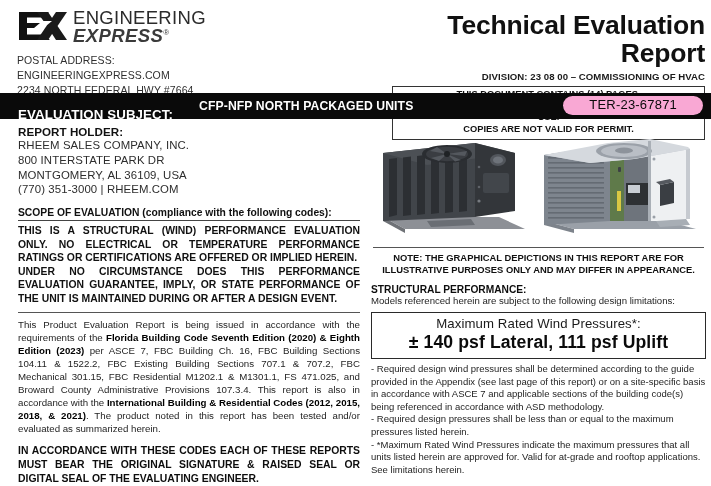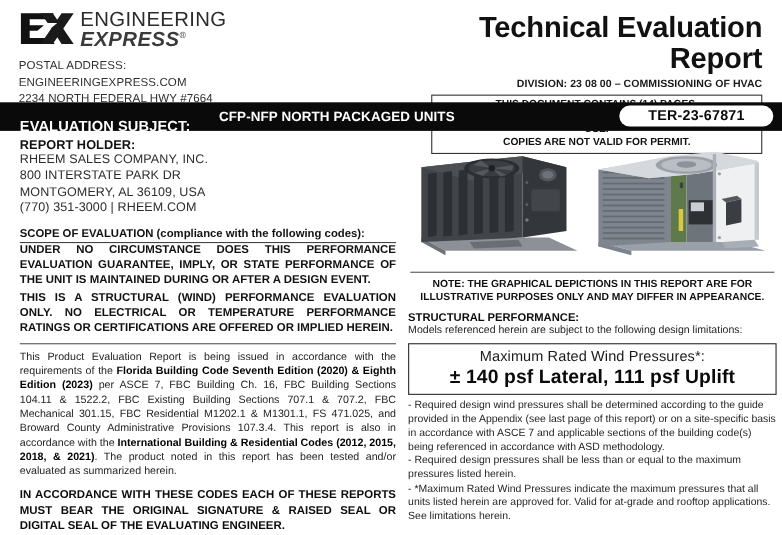--- a/index.html
+++ b/index.html
@@ -70,21 +70,21 @@
     font-size: 10.5px;
     color: #2f2f2f;
     line-height: 1.42;
     font-variant: small-caps;
     letter-spacing: 0.1px;
   }
   .addr div { white-space: nowrap; }
 
   .hdr-right {
     flex: 1;
-    padding-right: 18px;
+    padding-right: 6px;
     text-align: right;
     box-sizing: border-box;
   }
   .doc-title {
     font-size: 26.5px;
     font-weight: 700;
     letter-spacing: -0.2px;
     line-height: 1.05;
     margin-top: 6px;
     color: #111;
@@ -134,25 +134,25 @@
     color: #ffffff;
     font-size: 12.2px;
     font-weight: 700;
     margin-left: 26px;
     letter-spacing: 0.1px;
   }
   .ter-badge {
     position: absolute;
     right: 8px;
     top: 3px;
-    background: #ffffff;
+    background: #f9a8d4;
     color: #0a0a0a;
     border-radius: 11px;
     font-size: 13px;
-    font-weight: 700;
+    font-weight: 400;
     padding: 1px 26px 2px 26px;
     letter-spacing: 0.2px;
     line-height: 16px;
   }
 
   
   .content {
     display: flex;
     padding-top: 6px;
   }
@@ -325,22 +325,22 @@
   <div class="col-left">
     <div class="h-bold">REPORT HOLDER:</div>
     <div class="holder-lines">
       <div>RHEEM SALES COMPANY, INC.</div>
       <div>800 INTERSTATE PARK DR</div>
       <div>MONTGOMERY, AL 36109, USA</div>
       <div>(770) 351-3000  |  RHEEM.COM</div>
     </div>
 
     <div class="scope-head">SCOPE OF EVALUATION (compliance with the following codes):</div>
+    <div class="scope-body">THIS IS A STRUCTURAL (WIND) PERFORMANCE EVALUATION ONLY. NO ELECTRICAL OR TEMPERATURE PERFORMANCE RATINGS OR CERTIFICATIONS ARE OFFERED OR IMPLIED HEREIN.</div>
     <div class="scope-body" style="margin-top:0">UNDER NO CIRCUMSTANCE DOES THIS PERFORMANCE EVALUATION GUARANTEE, IMPLY, OR STATE PERFORMANCE OF THE UNIT IS MAINTAINED DURING OR AFTER A DESIGN EVENT.</div>
-    <div class="scope-body">THIS IS A STRUCTURAL (WIND) PERFORMANCE EVALUATION ONLY. NO ELECTRICAL OR TEMPERATURE PERFORMANCE RATINGS OR CERTIFICATIONS ARE OFFERED OR IMPLIED HEREIN.</div>
 
     <div class="rule"></div>
 
     <div class="para"><span>This Product Evaluation Report is being issued in accordance with the requirements of the </span><b>Florida Building Code Seventh Edition (2020) &amp; Eighth Edition (2023)</b><span> per ASCE 7, FBC Building Ch. 16, FBC Building Sections 104.11 &amp; 1522.2, FBC Existing Building Sections 707.1 &amp; 707.2, FBC Mechanical 301.15, FBC Residential M1202.1 &amp; M1301.1, FS 471.025, and Broward County Administrative Provisions 107.3.4. This report is also in accordance with the </span><b>International Building &amp; Residential Codes (2012, 2015, 2018, &amp; 2021)</b><span>. The product noted in this report has been tested and/or evaluated as summarized herein.</span></div>
 
     <div class="para-caps">IN ACCORDANCE WITH THESE CODES EACH OF THESE REPORTS MUST BEAR THE ORIGINAL SIGNATURE &amp; RAISED SEAL OR DIGITAL SEAL OF THE EVALUATING ENGINEER.</div>
 
   </div>
 
   <div class="col-right">

